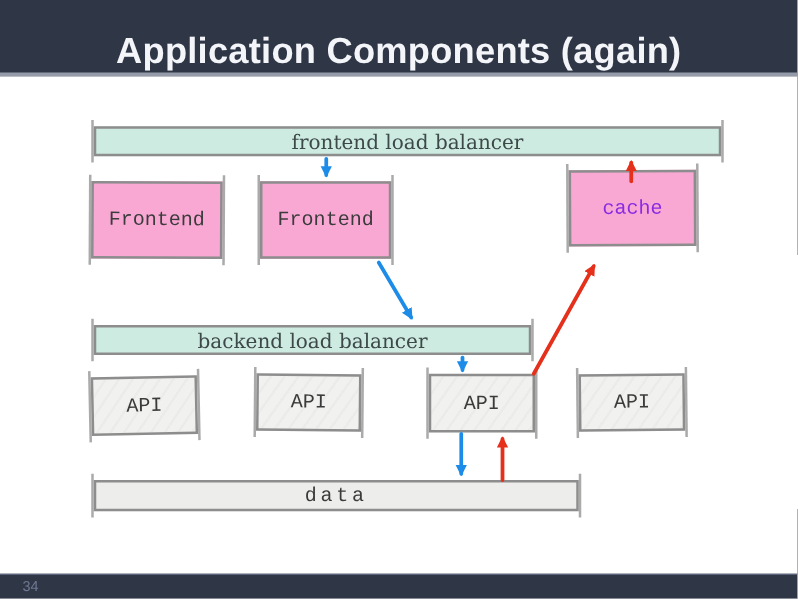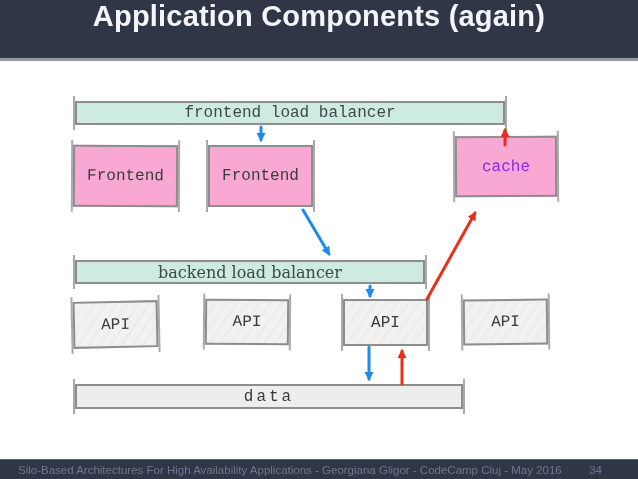--- a/index.html
+++ b/index.html
@@ -10,21 +10,21 @@
   }
   html,body{margin:0;padding:0;background:#777;}
   .slide{
     position:relative; width:638px; height:479px; background:#ffffff;
     overflow:hidden; font-family:"Liberation Sans",sans-serif;
   }
   
   .slide-header{
     position:absolute; left:0; top:0; width:100%; height:58px;
     background:var(--header-bg); border-bottom:3px solid var(--header-rule);
-    display:flex; align-items:flex-start; justify-content:center;
+    display:flex; align-items:flex-end; justify-content:center;
   }
   .slide-title{
     margin:0; font-size:29px; font-weight:bold; color:var(--title-text);
     letter-spacing:.2px; font-family:"Liberation Sans",sans-serif;
   }
   
   .slide-footer{
     position:absolute; left:0; bottom:0; width:100%; height:20px;
     background:var(--header-bg); border-top:1px solid #5a6379;
     display:flex; align-items:center; justify-content:space-between;
@@ -45,21 +45,21 @@
     content:""; position:absolute; width:2px; top:-7px; bottom:-7px;
     background:#9b9b9b; opacity:.85;
   }
   .node::before{left:-4px;}
   .node::after{right:-4px;}
 
   .lb{
     background:var(--lb-fill); color:var(--lb-text);
     font-family:"DejaVu Serif","Liberation Serif",serif; font-size:16px;
   }
-  #node-frontend-lb{left:75px; top:101px; width:430px; height:24px;font-family:Liberation Mono, monospace;}
+  #node-frontend-lb{left:75px; top:101px; width:502px; height:24px;}
   #node-frontend-1 {left:73px;  top:145px; width:105px; height:62px; transform:rotate(.3deg);}
   #node-frontend-2 {left:208px; top:145px; width:105px; height:62px;}
   #node-cache      {left:455px; top:136px; width:102px; height:61px; color:var(--cache-text); transform:rotate(-.3deg);}
   #node-backend-lb {left:75px;  top:260px; width:350px; height:24px;}
   .api{background:
         repeating-linear-gradient(125deg, rgba(0,0,0,0) 0 7px, rgba(0,0,0,.025) 7px 9px),
         var(--api-fill);}
   #node-api-1{left:73px;  top:301px; width:85px; height:47px; transform:rotate(-1.2deg);}
   #node-api-2{left:205px; top:299px; width:84px; height:46px; transform:rotate(.5deg);}
   #node-api-3{left:343px; top:299px; width:85px; height:47px;}
@@ -135,17 +135,16 @@
         <line x1="303" y1="210" x2="329" y2="254" stroke="#1d8ce8" stroke-width="3" stroke-linecap="round" marker-end="url(#head-blue_arrow)"></line>
         <line x1="370" y1="286" x2="370" y2="296" stroke="#1d8ce8" stroke-width="3" stroke-linecap="round" marker-end="url(#head-blue_arrow)"></line>
         <line x1="427" y1="299" x2="475" y2="213" stroke="#e5301b" stroke-width="3" stroke-linecap="round" marker-end="url(#head-red_arrow)"></line>
         <line x1="369" y1="347" x2="369" y2="379" stroke="#1d8ce8" stroke-width="3" stroke-linecap="round" marker-end="url(#head-blue_arrow)"></line>
         <line x1="402" y1="384" x2="402" y2="351" stroke="#e5301b" stroke-width="3" stroke-linecap="round" marker-end="url(#head-red_arrow)"></line>
       </svg>
 
   </main>
 
   <footer class="slide-footer">
-    <span>Silo-Based Architectures For High Availability Applications - Georgiana Gligor - CodeCamp Cluj - May 2016</span>
     <span>34</span>
   </footer>
 
 </div>
 
 </body></html>

